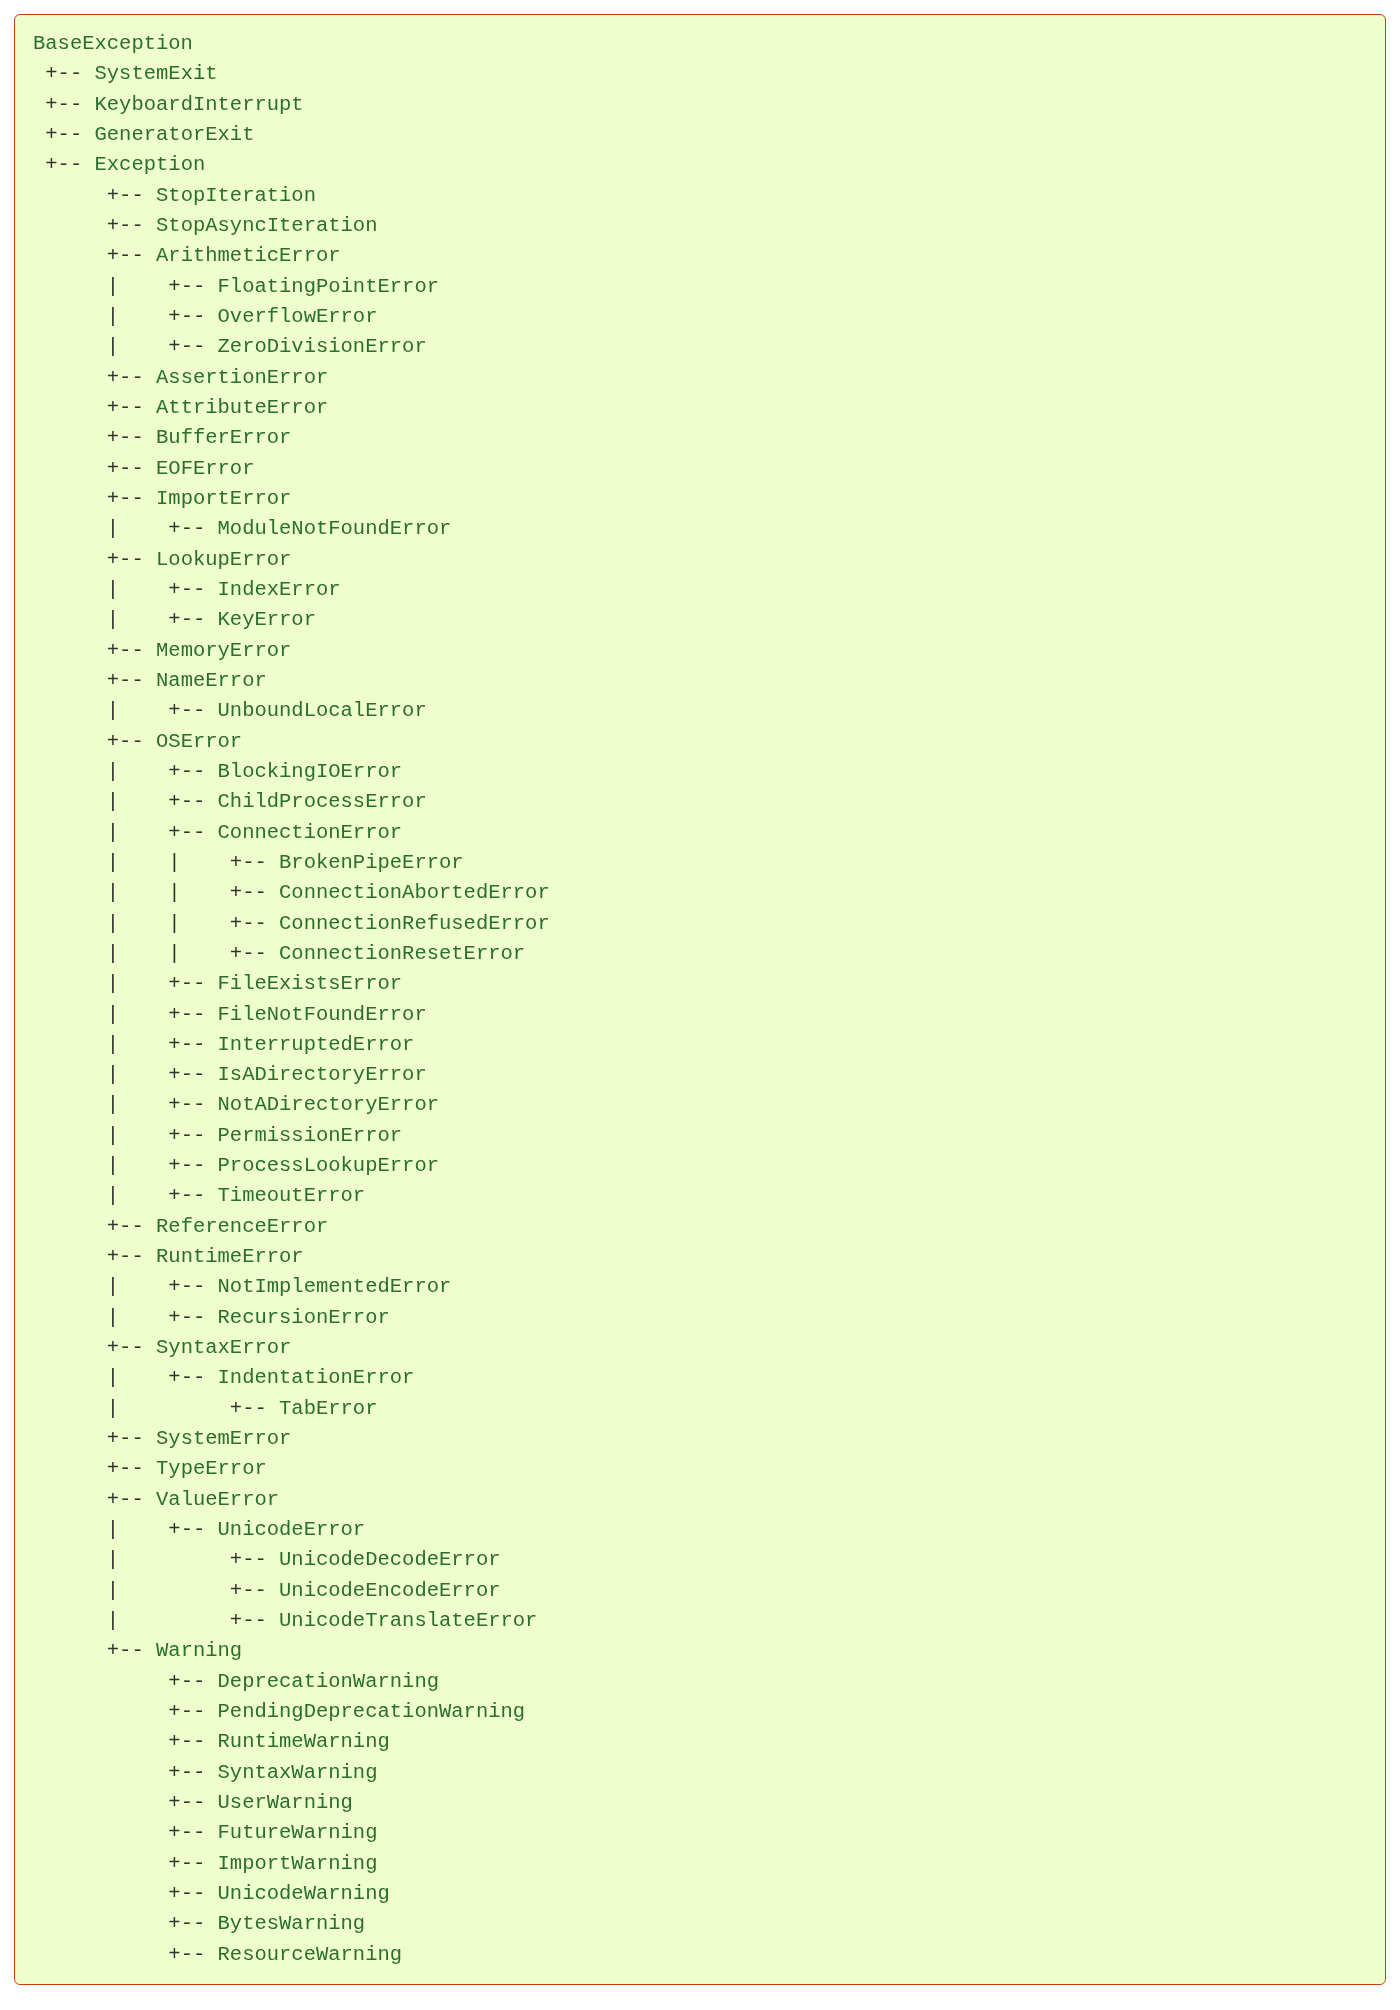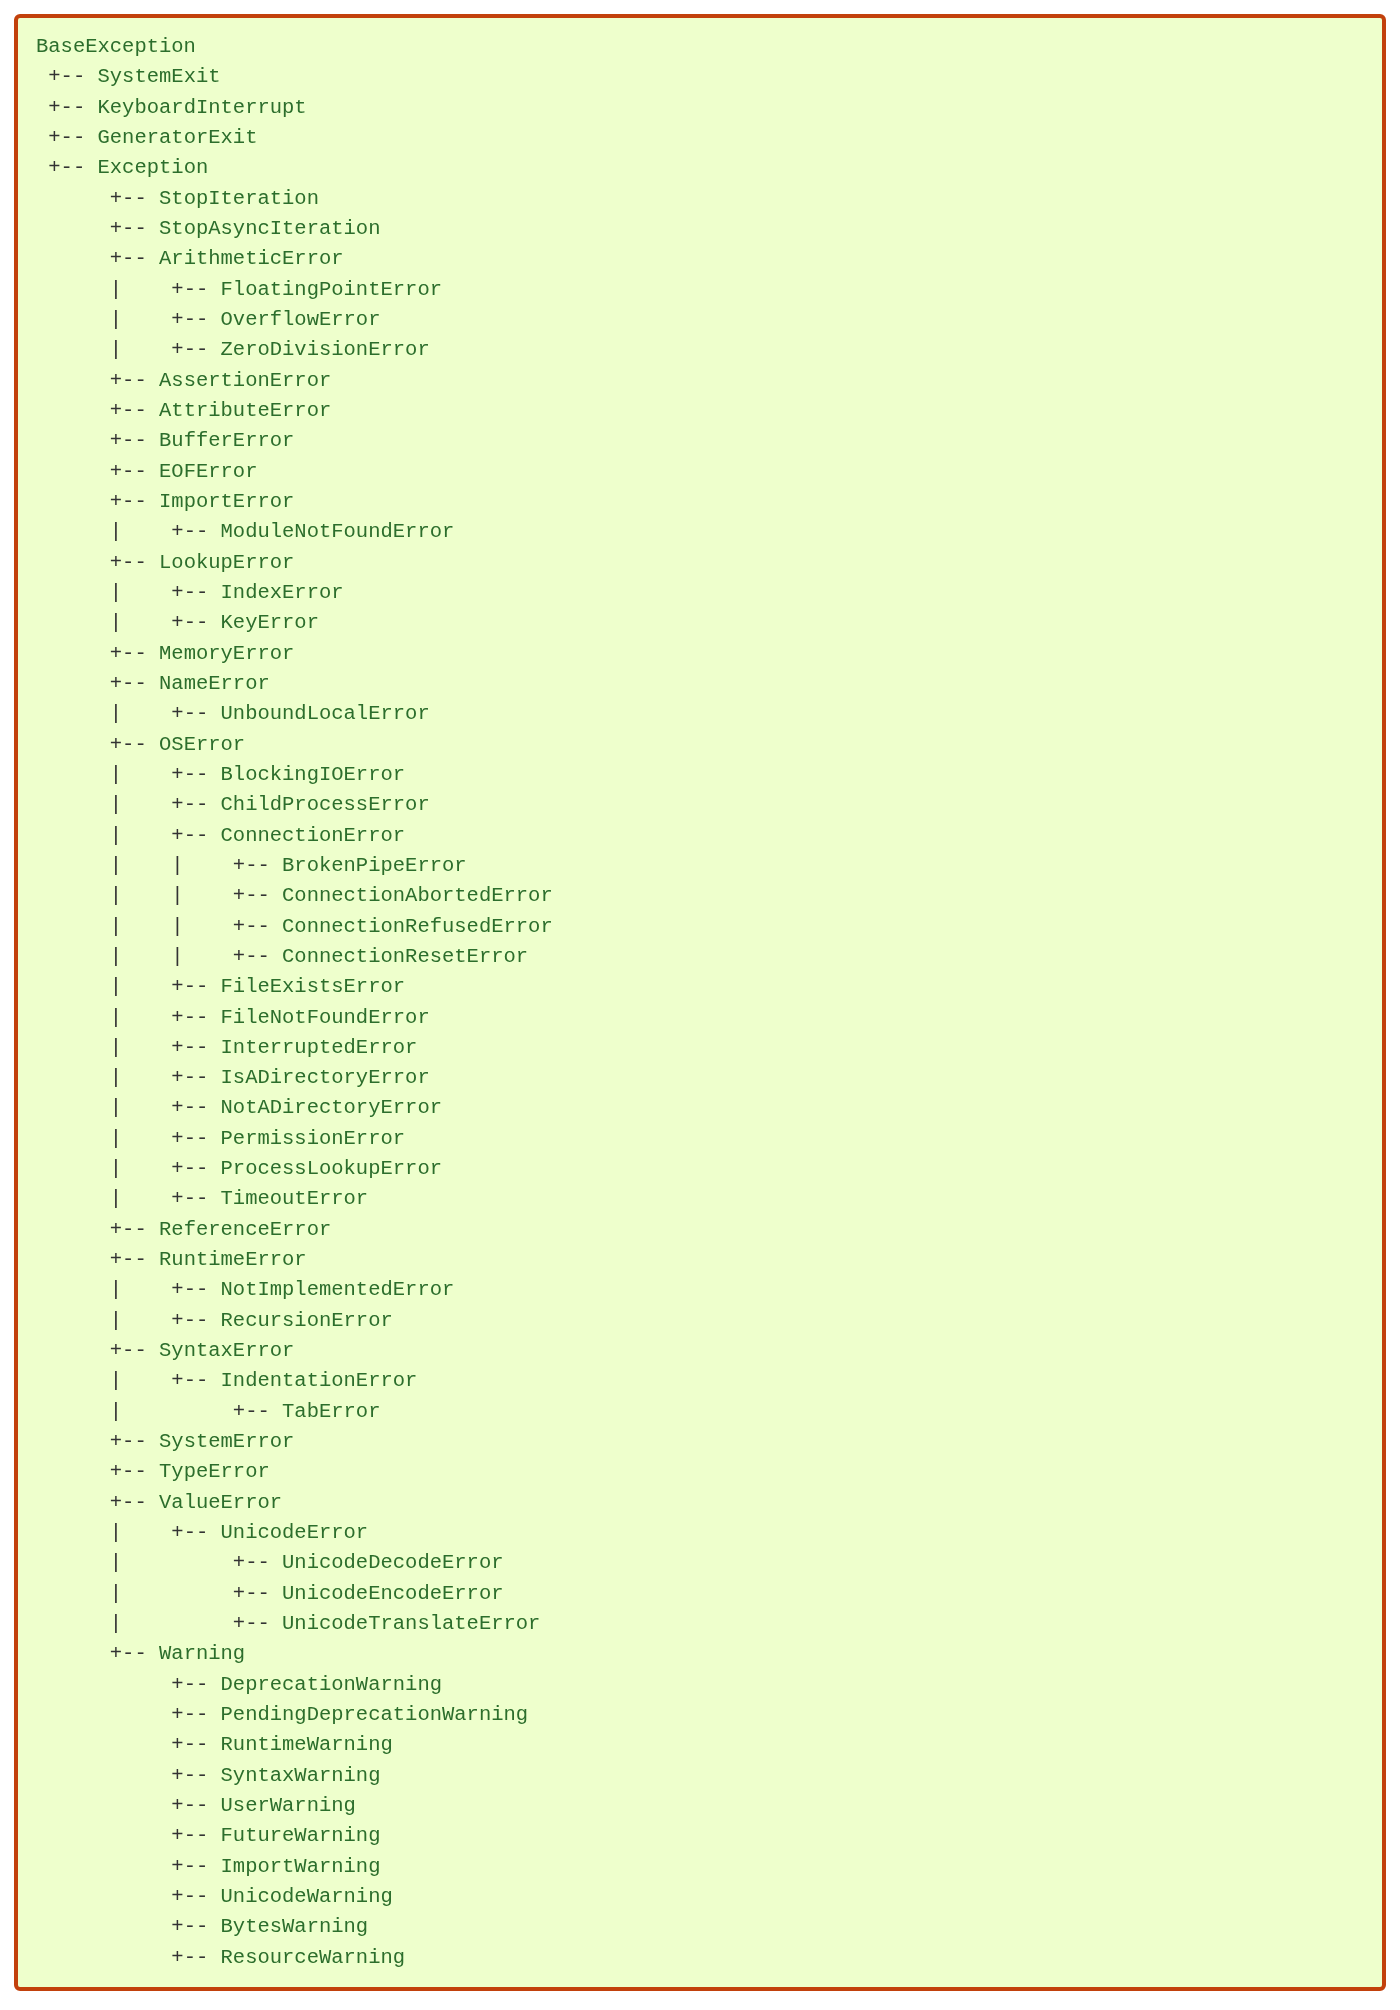--- a/index.html
+++ b/index.html
@@ -7,21 +7,21 @@
     padding: 0;
     background: #ffffff;
   }
   body {
     padding: 14px;
     box-sizing: border-box;
     width: 1400px;
   }
   .code-block {
     background-color: #eeffcc;
-    border: 4px solid #c2410c;
+    border: 1px solid #c2410c;
     border-radius: 6px;
     padding: 14px 18px;
     box-sizing: border-box;
     overflow-x: auto;
   }
   .code-block pre {
     margin: 0;
     white-space: pre;
     font-family: "Menlo", "Monaco", "Consolas", "Liberation Mono", monospace;
     font-size: 20.5px;

